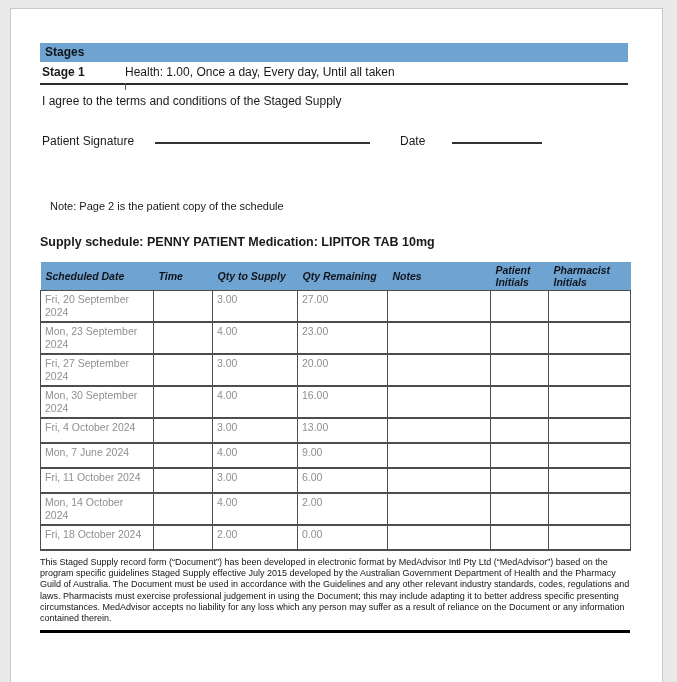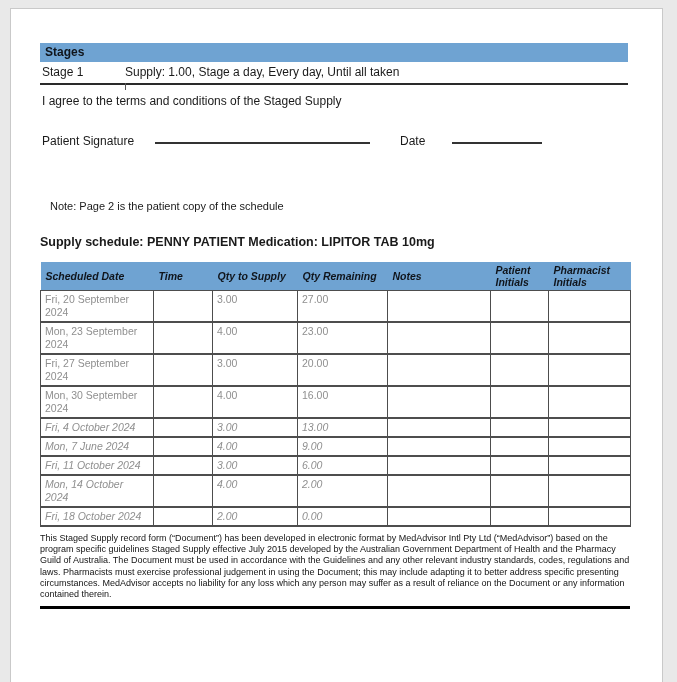--- a/index.html
+++ b/index.html
@@ -28,21 +28,21 @@
     line-height: 14px;
   }
   .stage-row {
     position: relative;
     display: flex;
     padding: 3px 5px 4px 2px;
     font-size: 12px;
     line-height: 14px;
     border-bottom: 2px solid #2a2a2a;
   }
-  .stage-label { font-weight: normal; width: 83px; flex: 0 0 83px; }
+  .stage-label { font-weight: bold; width: 83px; flex: 0 0 83px; }
   .stage-row::after {
     content: "";
     position: absolute;
     left: 85px; bottom: -7px;
     width: 1px; height: 7px;
     background: #555;
   }
   .agreement-bar { margin-top: 30px; }
   .agreement-text {
     margin-top: 9px;
@@ -104,21 +104,21 @@
     border-bottom-width: 2px;
     font-size: 10.5px;
     color: var(--muted-text, #8f8f8f);
     vertical-align: top;
     padding: 2px 4px;
     box-sizing: border-box;
     line-height: 13px;
     overflow: hidden;
   }
   table.schedule tr.tall td { height: 21px; }
-  table.schedule tr.short td { height: 19px; font-style: italic; }
+  table.schedule tr.short td { height: 25px; }
   .footer-text {
     margin-top: 6px;
     font-size: 9px;
     line-height: 11.2px;
     color: #141414;
     width: 590px;
   }
   .bottom-rule {
     margin-top: 6px;
     width: 590px;
@@ -127,21 +127,21 @@
   }
 </style>
 </head>
 <body>
 
 <div class="page">
 
   <div class="section-bar">Stages</div>
   <div class="stage-row">
     <span class="stage-label">Stage 1</span>
-    <span class="stage-value">Supply: 1.00, Stage a day, Every day, Until all taken</span>
+    <span class="stage-value">Health: 1.00, Once a day, Every day, Until all taken</span>
   </div>
 
   <div class="agreement-text">I agree to the terms and conditions of the Staged Supply</div>
 
   <div class="signature-row">
     <span class="sig-label">Patient Signature</span>
     <span class="sig-line signature"></span>
     <span class="date-label">Date</span>
     <span class="sig-line date"></span>
   </div>

